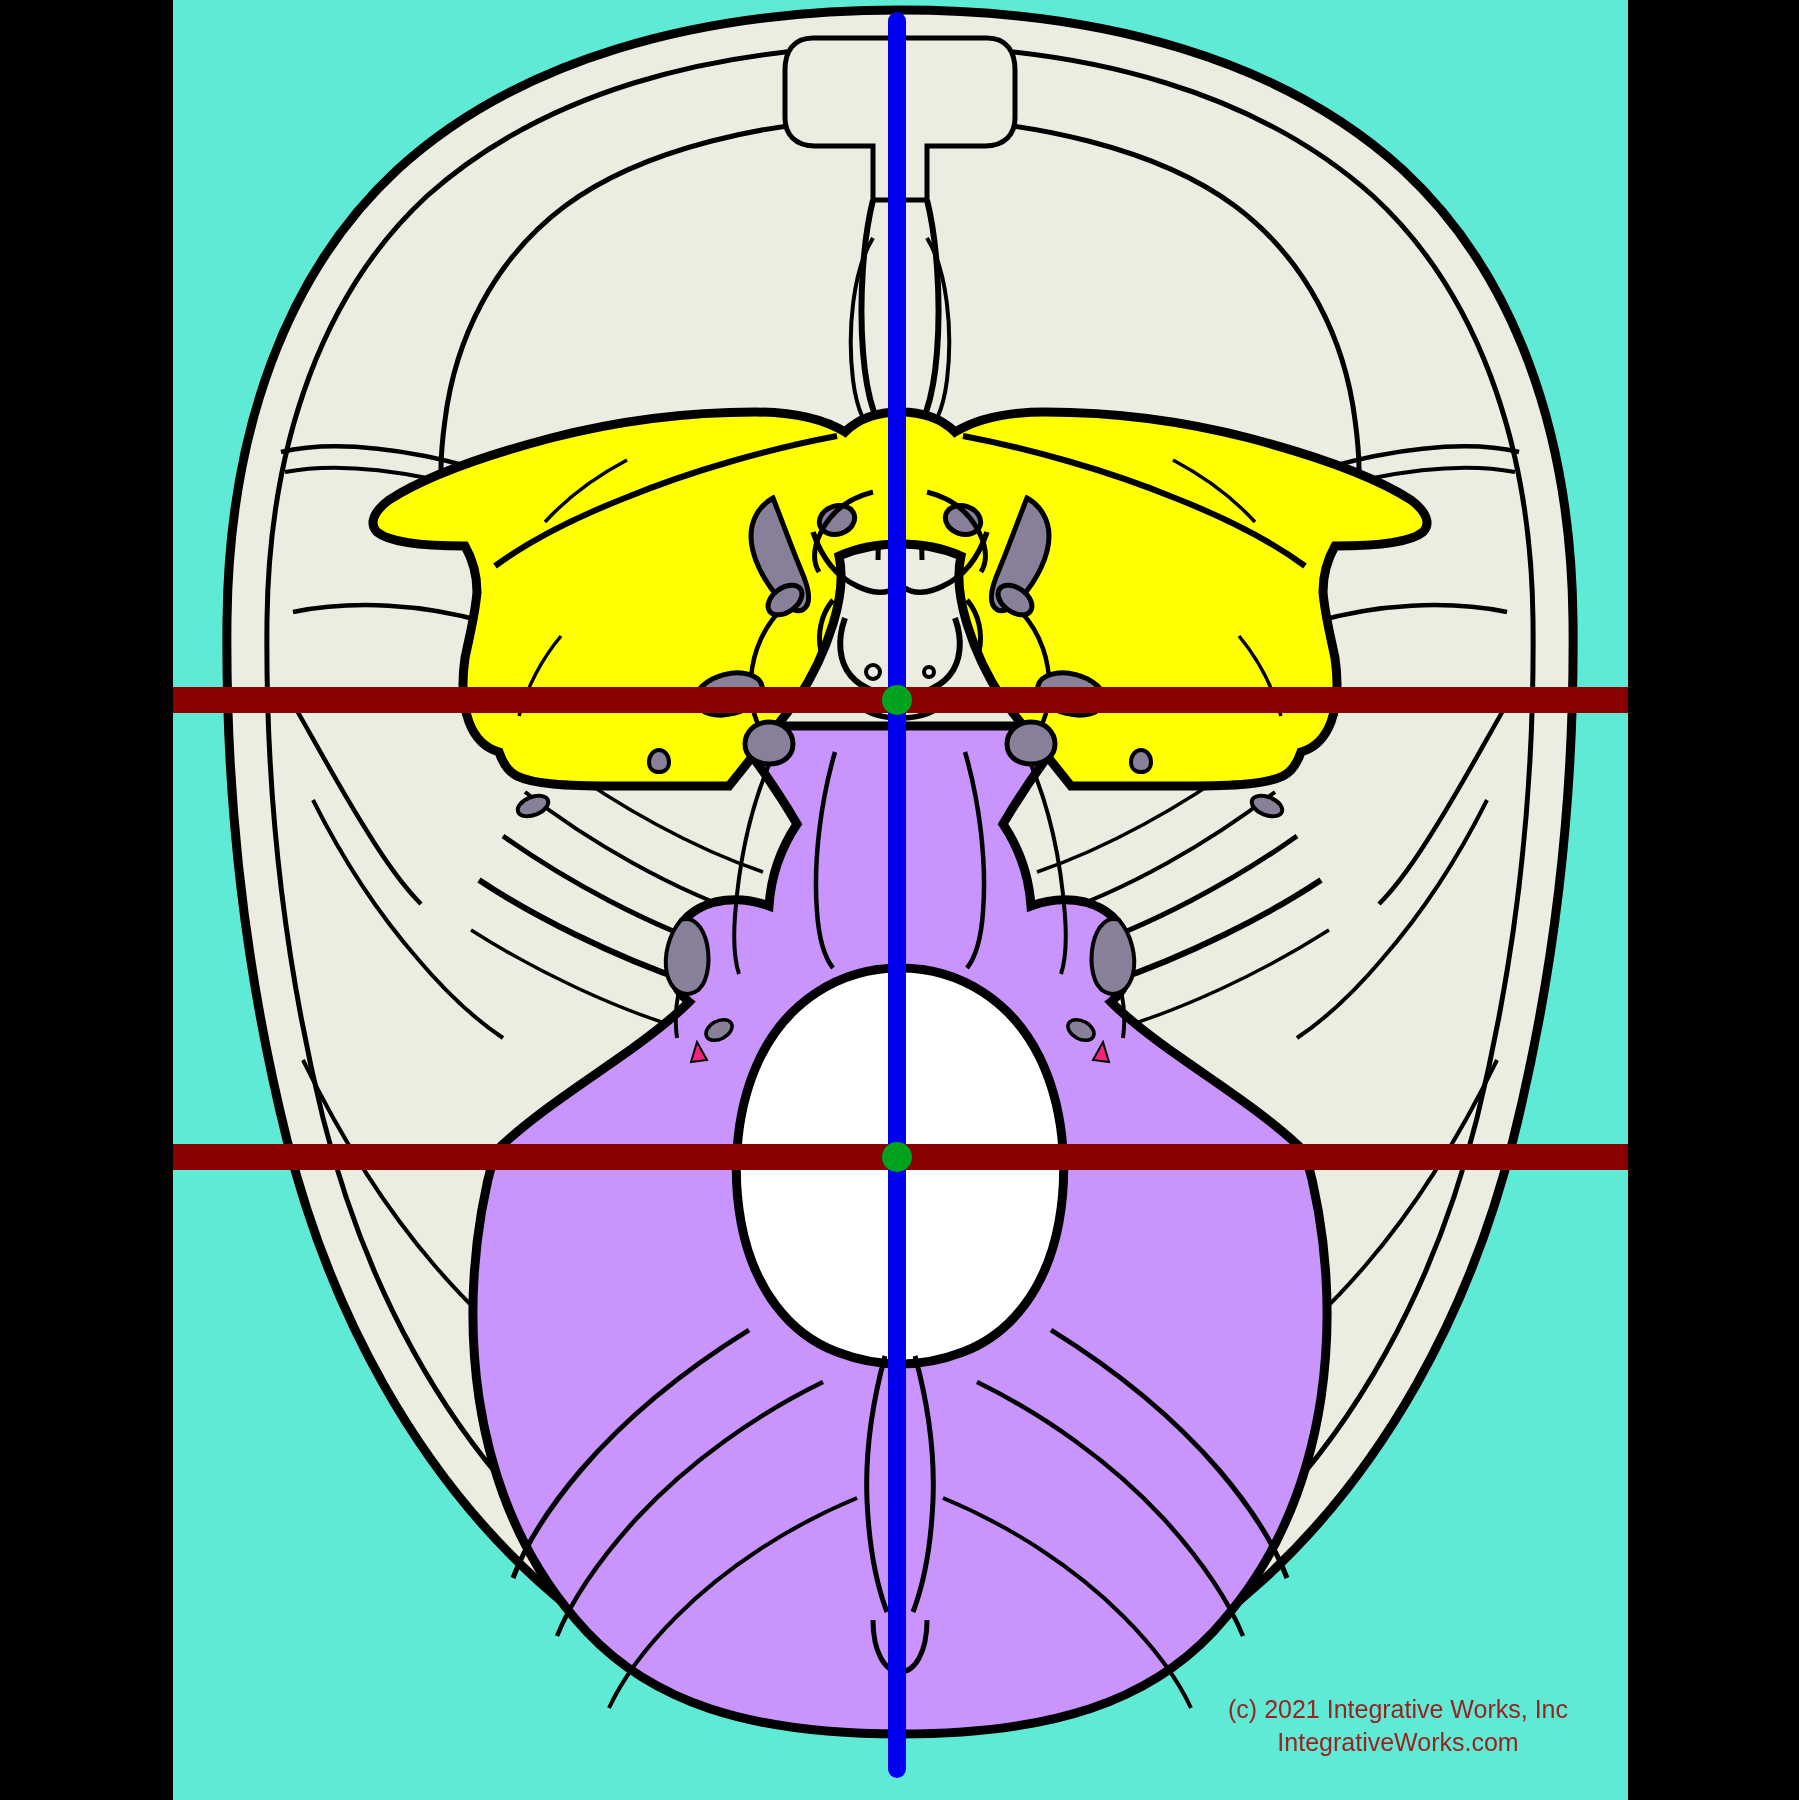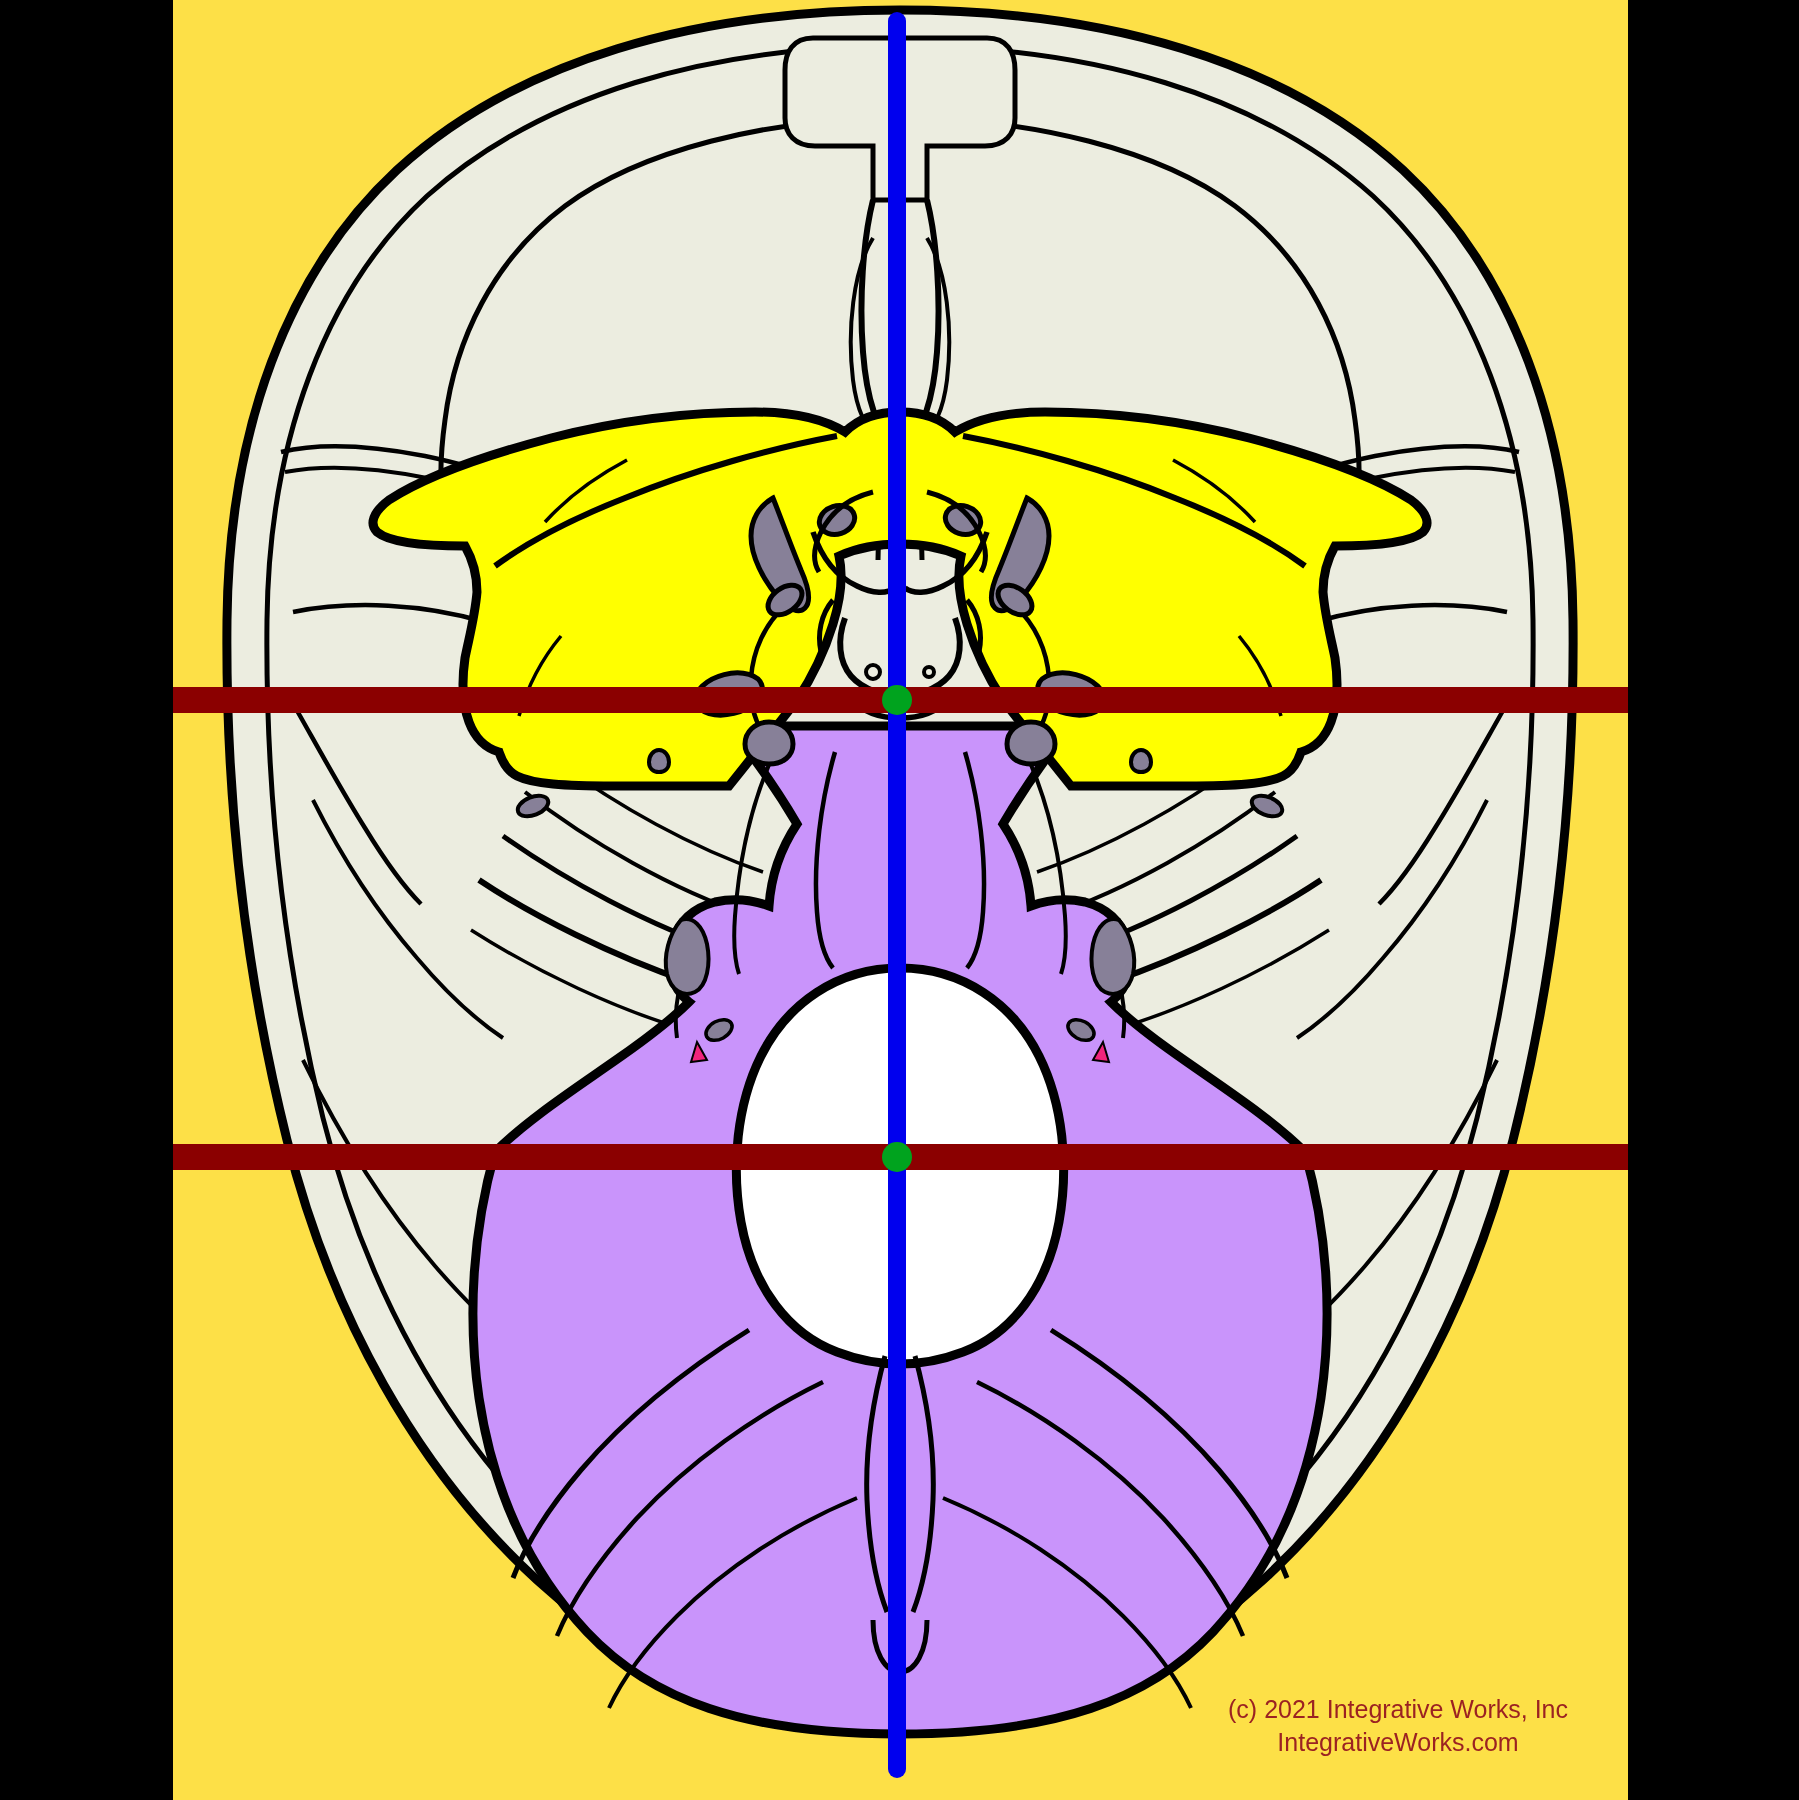--- a/index.html
+++ b/index.html
@@ -1,19 +1,19 @@
 <!DOCTYPE html>
 <html><head>
 <meta charset="utf-8">
 <style>
   html,body{margin:0;padding:0;background:#000;}
   body{width:1799px;height:1800px;overflow:hidden;
        font-family:"Liberation Sans",sans-serif;}
   #stage{position:relative;width:1799px;height:1800px;background:#000;}
-  #plate{position:absolute;left:173px;top:0;width:1455px;height:1800px;background:#fde047;overflow:hidden;}
+  #plate{position:absolute;left:173px;top:0;width:1455px;height:1800px;background:#5eead4;overflow:hidden;}
   svg{display:block;}
   .copy{position:absolute;right:60px;bottom:40px;text-align:center;
         color:#9B2222;font-size:25px;line-height:1.35;white-space:nowrap;}
   .copy div{display:block;}
 </style>
 </head>
 <body>
 
 <div id="stage">
   <div id="plate">

